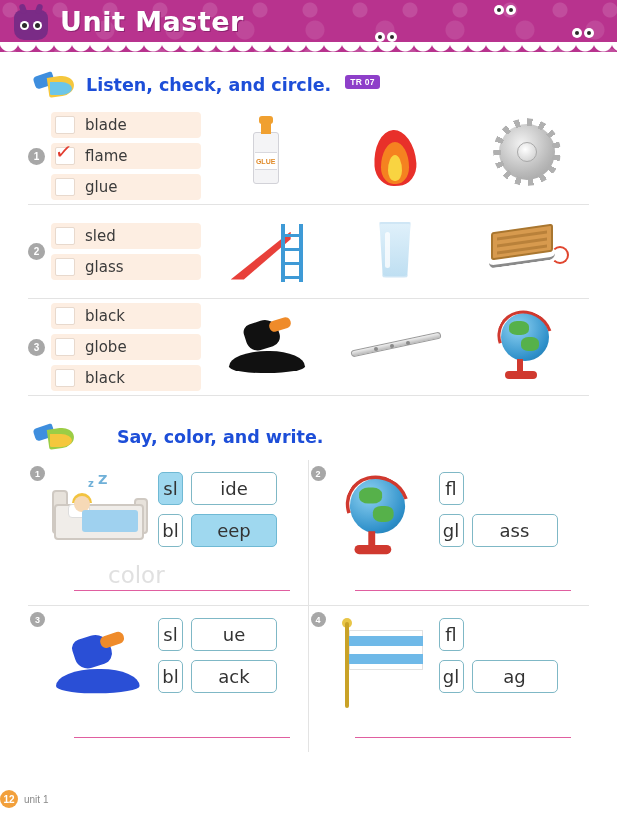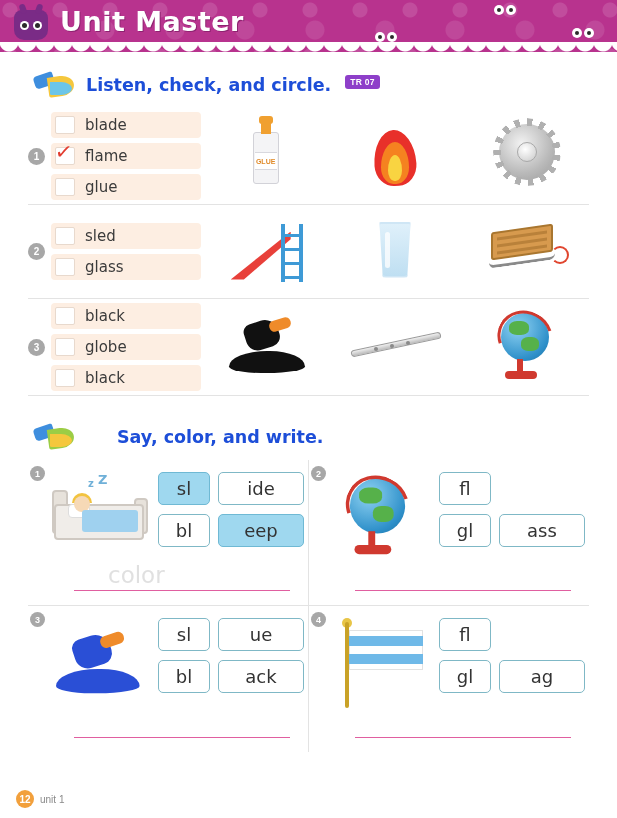--- a/index.html
+++ b/index.html
@@ -241,21 +241,21 @@
   }
   .a2-pic { width: 104px; height: 96px; position:relative; flex:none; margin-left: 16px; }
   .a2-right { flex:1; padding-left: 6px; padding-top: 6px; }
   .tile-row { display:flex; align-items:center; gap: 8px; margin-bottom: 9px; }
   .tile {
     border:1.5px solid #7fb8c6; border-radius:5px;
     height: 33px; display:flex; align-items:center; justify-content:center;
     font-family:"DejaVu Sans", sans-serif; font-size:18px; color:#333;
     background:#fff;
   }
-  .tile.small { width: 52px; }
+  .tile.small { width: 25px; }
   .tile.big { width: 86px; }
   .tile.filled { background:#9fd8ef; border-color:#6fb9d4; }
   .write-line {
     position:absolute; left: 46px; right: 18px; bottom: 14px;
     border-bottom: 1.5px solid #e05fa0;
   }
   .write-line .ghost {
     position:absolute; left: 34px; bottom: 2px;
     font-family:"DejaVu Sans", sans-serif;
     font-size: 23px; color:#e0e0e0;
@@ -278,21 +278,21 @@
   .flag { position:absolute; left:10px; top:6px; width:90px; height:92px; }
   .flag .pole { position:absolute; left:6px; top:4px; width:4px; height:86px; background:#c9a227; border-radius:2px;}
   .flag .knob { position:absolute; left:3px; top:0px; width:10px; height:10px; background:#e8c547; border-radius:50%;}
   .flag .cloth { position:absolute; left:10px; top:12px; width:74px; height:40px; background:#ffffff; border:1px solid #e2e2e2;}
   .flag .stripe { position:absolute; left:10px; width:74px; height:10px; background:#6fb9e8;}
   .flag .s1 { top:18px; }
   .flag .s2 { top:36px; }
 
   
   .footer {
-    position:absolute; left: 16px; bottom: 10px;
+    position:absolute; left: 0; bottom: 10px;
     display:flex; align-items:center; gap:6px;
   }
   .footer .pg {
     width: 18px; height: 18px; border-radius:50%;
     background:#f2a03c; color:#fff; font-size:10px; font-weight:bold;
     display:flex; align-items:center; justify-content:center;
   }
   .footer .unit { font-size: 10px; color:#8a8a8a; }
 </style>
 </head>

